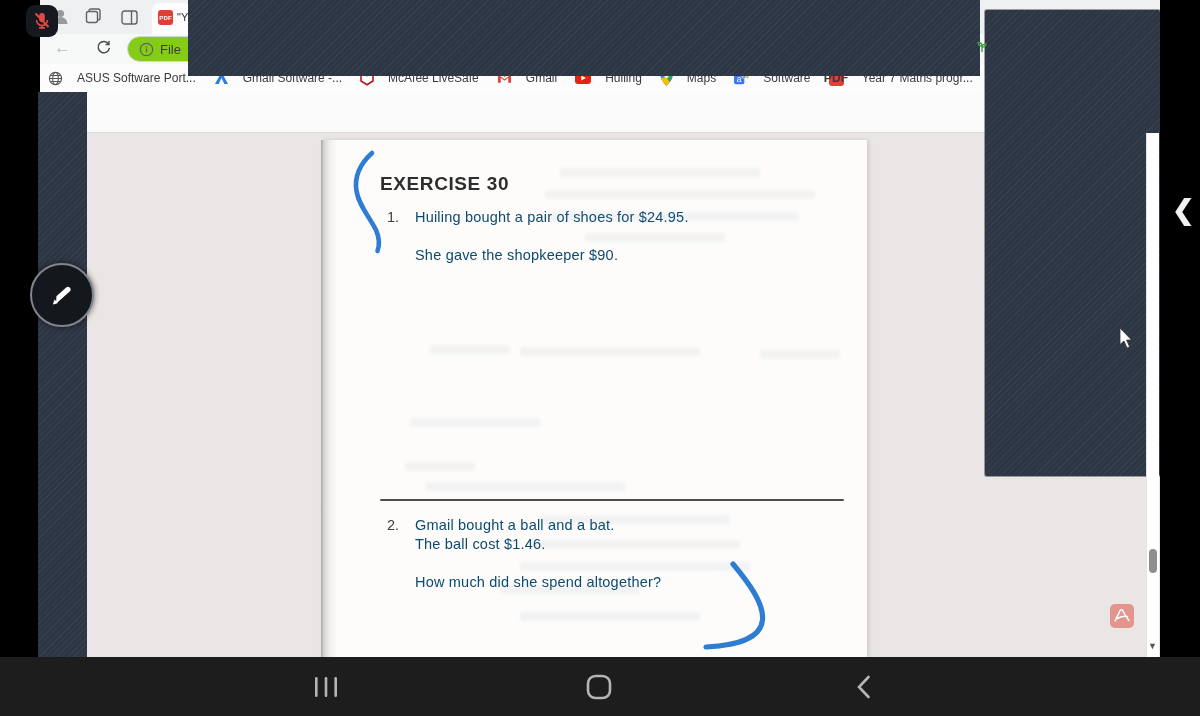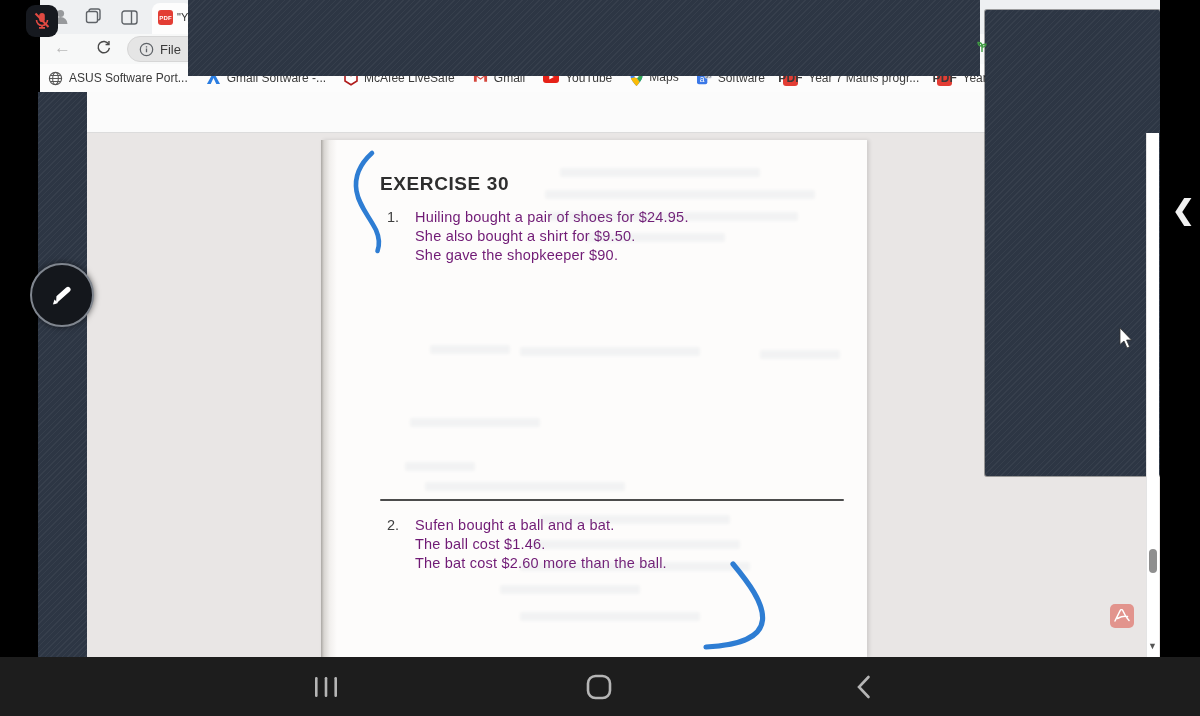--- a/index.html
+++ b/index.html
@@ -9,21 +9,21 @@
   #screen { position:relative; width:1200px; height:716px; background:#000; }
 
   
   #browser { left:40px; top:0; width:1120px; height:657px; background:#e9e7e6; overflow:hidden; }
   .tabstrip  { left:0; top:0; width:100%; height:34px; background:#eef0f2; }
   .addrrow   { left:0; top:34px; width:100%; height:30px; background:#f7f8f8; }
   .bookmarks { left:0; top:64px; width:100%; height:28px; background:#fcfcfc; display:flex; align-items:center; gap:0; padding-left:8px; }
   .pdfbar    { left:0; top:92px; width:100%; height:41px; background:#fbfbfb; border-bottom:1px solid #dcdcdc; }
   .content   { left:0; top:133px; width:100%; height:524px; background:#e9e6e5; }
 
-  .bm { display:flex; gap:6px; margin-right:18px; white-space:nowrap; cursor:pointer; }
+  .bm { display:flex; align-items:center; gap:14px; margin-right:18px; white-space:nowrap; cursor:pointer; }
   .bm span { font-size:12px; color:#3a3a3a; }
   .pdficon { width:15px; height:15px; background:#e33d34; border-radius:3px; color:#fff; font-size:6px;
              font-weight:bold; display:flex; align-items:center; justify-content:center; letter-spacing:.2px; }
   .tbbtn { position:absolute; top:96px; height:32px; display:flex; align-items:center; gap:4px; color:#3f3f3f;
            font-size:13.5px; cursor:pointer; }
   .tbdiv { position:absolute; top:102px; width:1px; height:20px; background:#d9d9d9; }
   .chev { font-size:10px; color:#5a5a5a; line-height:1; }
 
   
   .ttile { position:absolute; left:279px; top:97px; width:30px; height:30px; background:#e9e9e9;
@@ -51,21 +51,21 @@
          border:2px solid #80868f; box-shadow:0 0 6px rgba(0,0,0,.6); display:flex; align-items:center;
          justify-content:center; cursor:pointer; }
 
   
   #page { left:321px; top:140px; width:546px; height:517px; background:#fdfcfb;
           box-shadow:2px 0 4px rgba(0,0,0,.12); }
   #page .spine { position:absolute; left:0; top:0; bottom:0; width:16px;
                  background:linear-gradient(90deg,#aaa7a3 0,#d8d5d1 3px,#f2f0ee 9px,#fdfcfb 16px); }
   .doc-head { position:absolute; left:59px; top:33px; font-size:19px; font-weight:bold; color:#2e2e2e; letter-spacing:.6px; }
   .qnum  { position:absolute; font-size:14.5px; color:#3e3e3e; }
-  .qline { position:absolute; font-size:14.5px; color:#701a75; letter-spacing:.2px; white-space:nowrap; }
+  .qline { position:absolute; font-size:14.5px; color:#0c4a6e; letter-spacing:.2px; white-space:nowrap; }
   .divider { position:absolute; left:59px; top:359px; width:464px; height:2px; background:#4c4c4c; border-radius:1px; }
   .ghost { position:absolute; height:9px; border-radius:2px; background:#7c8ea4; opacity:.08; filter:blur(1.5px); }
 
   
   #sbtrack { left:1146px; top:133px; width:13px; height:524px; background:#ffffff; border-left:1px solid #e4e4e4; }
   #sbthumb { left:1148.5px; top:549px; width:8px; height:24px; background:#8f8f8f; border-radius:4px; }
   #sbarrow { left:1147px; top:641px; width:11px; color:#555; font-size:9px; text-align:center; }
 
   
   #adobefab { left:1110px; top:604px; width:24px; height:24px; background:#e2948d; border-radius:5px;
@@ -113,21 +113,21 @@
         <span class="abs txt" style="left:25px;top:8px;font-size:11px;color:#333">"Y</span>
       </div>
     </div>
 
     <div class="abs addrrow">
       <span class="abs" style="left:14px;top:4px;font-size:17px;color:#b9b9b9">←</span>
       <svg class="abs" style="left:55px;top:5px" width="17" height="17" viewBox="0 0 18 18">
         <path d="M14.5 5.5 A6 6 0 1 0 15.3 9.5" fill="none" stroke="#4a4a4a" stroke-width="1.5"></path>
         <path d="M14.8 2.2 v3.6 h-3.6" fill="none" stroke="#4a4a4a" stroke-width="1.5"></path>
       </svg>
-      <div class="abs" style="left:87px;top:2px;width:110px;height:26px;background:#e5e5e5;border:1px solid #d6d6d6;border-radius:13px">
+      <div class="abs" style="left:87px;top:2px;width:110px;height:26px;background:#84cc16;border:1px solid #d6d6d6;border-radius:13px">
         <svg class="abs" style="left:11px;top:5px" width="15" height="15" viewBox="0 0 16 16">
           <circle cx="8" cy="8" r="6.6" fill="none" stroke="#5f6368" stroke-width="1.3"></circle>
           <path d="M8 7v4 M8 4.6v1.2" stroke="#5f6368" stroke-width="1.4"></path>
         </svg>
         <span class="abs txt" style="left:32px;top:5px;font-size:13px;color:#3c3c3c">File</span>
       </div>
     </div>
 
     <div class="abs bookmarks">
       <div class="bm">
@@ -155,21 +155,21 @@
           <path d="M1 11 V2.2 L8 7.4 L15 2.2 V11 H12 V5.8 L8 8.8 L4 5.8 V11 Z" fill="#d5463c"></path>
           <path d="M1 2.2 L2.6 1 L8 5 L13.4 1 L15 2.2" fill="#d5463c"></path>
         </svg>
         <span>Gmail</span>
       </div>
       <div class="bm">
         <svg width="16" height="12" viewBox="0 0 16 12">
           <rect x="0" y="0" width="16" height="12" rx="3" fill="#e62117"></rect>
           <path d="M6.3 3.4 L10.8 6 L6.3 8.6 Z" fill="#fff"></path>
         </svg>
-        <span>YouTube</span>
+        <span>Huiling</span>
       </div>
       <div class="bm">
         <svg width="13" height="16" viewBox="0 0 13 16">
           <path d="M6.5 0 a6 6 0 0 1 6 6 c0 4.2-6 10-6 10 S.5 10.2 .5 6 a6 6 0 0 1 6-6 Z" fill="#4285f4"></path>
           <path d="M6.5 0 a6 6 0 0 1 6 6 c0 2-1.4 4.4-2.8 6.3 L3.2 1 A6 6 0 0 1 6.5 0Z" fill="#34a853"></path>
           <path d="M.9 8.3 C2 11.4 6.5 16 6.5 16 s1.7-1.9 3.2-4.1 L6 7 Z" fill="#fbbc05"></path>
           <circle cx="6.5" cy="6" r="2.1" fill="#fff"></circle>
         </svg>
         <span>Maps</span>
       </div>
@@ -320,29 +320,28 @@
     <div class="abs content"></div>
   </div>
 
   <div id="page" class="abs">
     <div class="spine"></div>
 
     <div class="doc-head">EXERCISE 30</div>
 
     <span class="qnum" style="left:66px;top:69px">1.</span>
     <span class="qline" style="left:94px;top:69px">Huiling bought a pair of shoes for $24.95.</span>
-    <span class="qline" style="left:94px;top:88px">She also bought a shirt for $9.50.</span>
     <span class="qline" style="left:94px;top:107px">She gave the shopkeeper $90.</span>
 
     <div class="divider"></div>
 
     <span class="qnum" style="left:66px;top:377px">2.</span>
-    <span class="qline" style="left:94px;top:377px">Sufen bought a ball and a bat.</span>
+    <span class="qline" style="left:94px;top:377px">Gmail bought a ball and a bat.</span>
     <span class="qline" style="left:94px;top:396px">The ball cost $1.46.</span>
-    <span class="qline" style="left:94px;top:415px">The bat cost $2.60 more than the ball.</span>
+    <span class="qline" style="left:94px;top:434px">How much did she spend altogether?</span>
 
     <div class="ghost" style="left:239px;top:28px;width:200px"></div>
     <div class="ghost" style="left:224px;top:50px;width:270px"></div>
     <div class="ghost" style="left:227px;top:72px;width:250px"></div>
     <div class="ghost" style="left:264px;top:93px;width:140px"></div>
     <div class="ghost" style="left:109px;top:205px;width:80px"></div>
     <div class="ghost" style="left:199px;top:207px;width:180px"></div>
     <div class="ghost" style="left:439px;top:210px;width:80px"></div>
     <div class="ghost" style="left:89px;top:278px;width:130px"></div>
     <div class="ghost" style="left:84px;top:322px;width:70px"></div>

